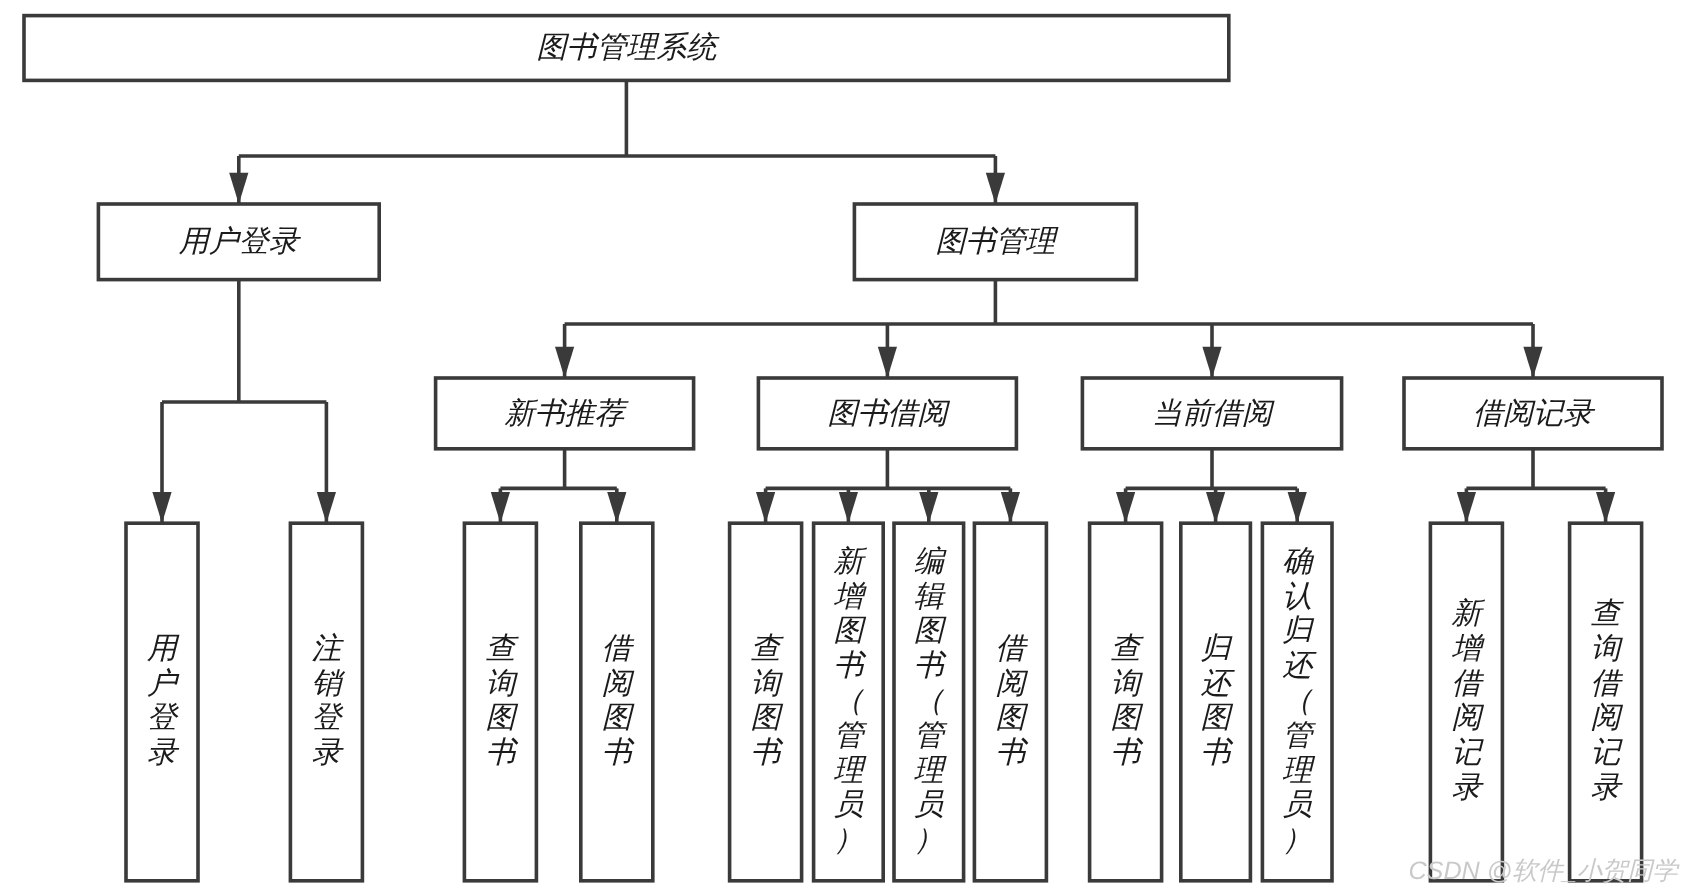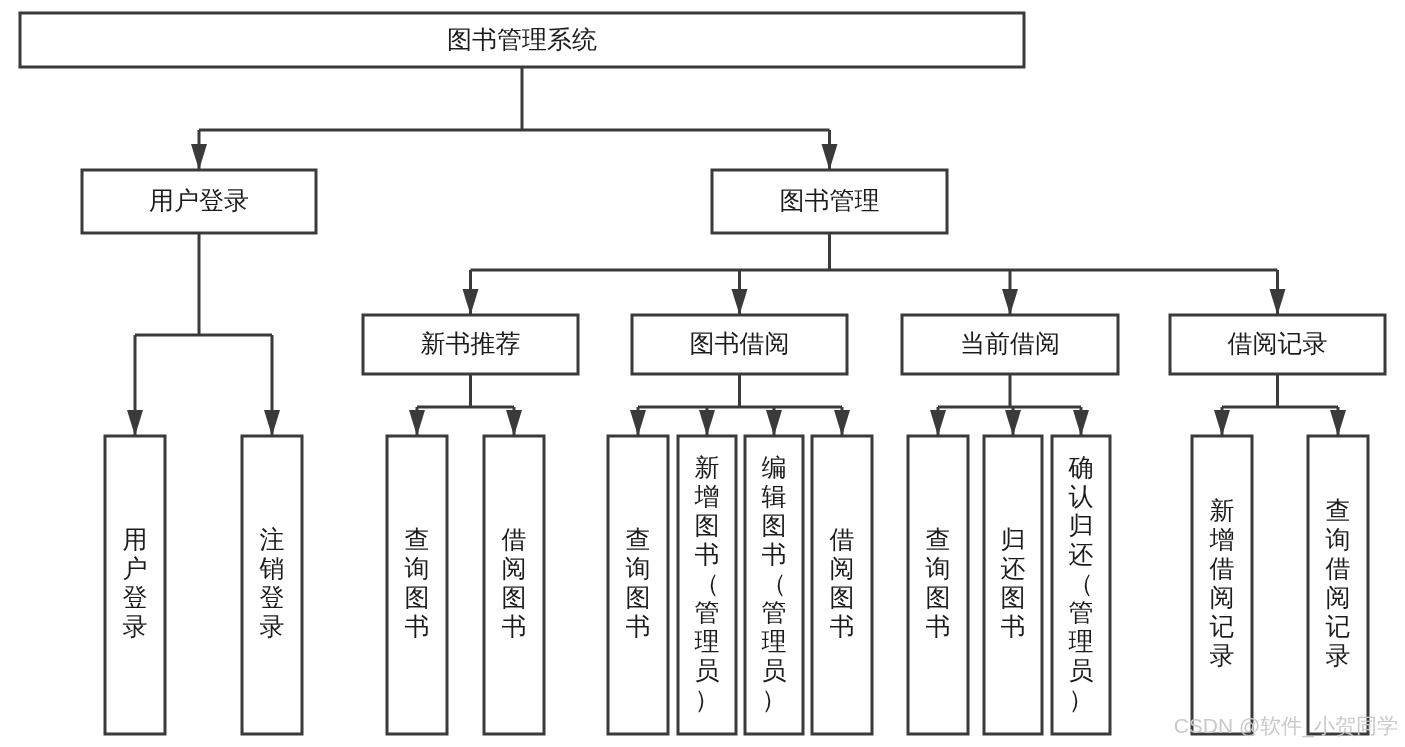--- a/index.html
+++ b/index.html
@@ -10,20 +10,21 @@
   }
   body {
     font-family: "Liberation Sans", "DejaVu Sans", sans-serif;
   }
   #diagram-root {
     position: relative;
     width: 1405px;
     height: 747px;
     background: #ffffff;
     overflow: hidden;
+    font-style: italic;
   }
   svg.flow-canvas {
     position: absolute;
     left: 0;
     top: 0;
     width: 1405px;
     height: 747px;
     display: block;
   }
   .node-box {

